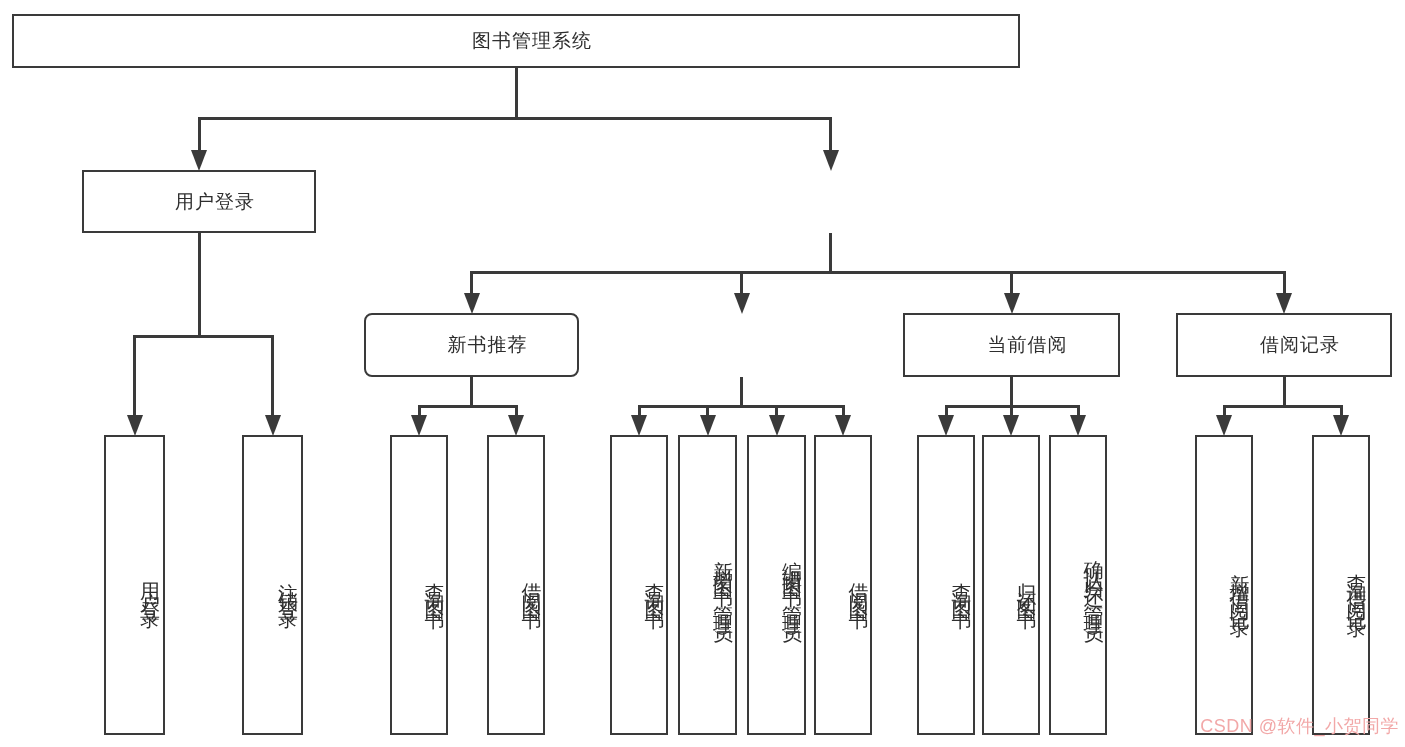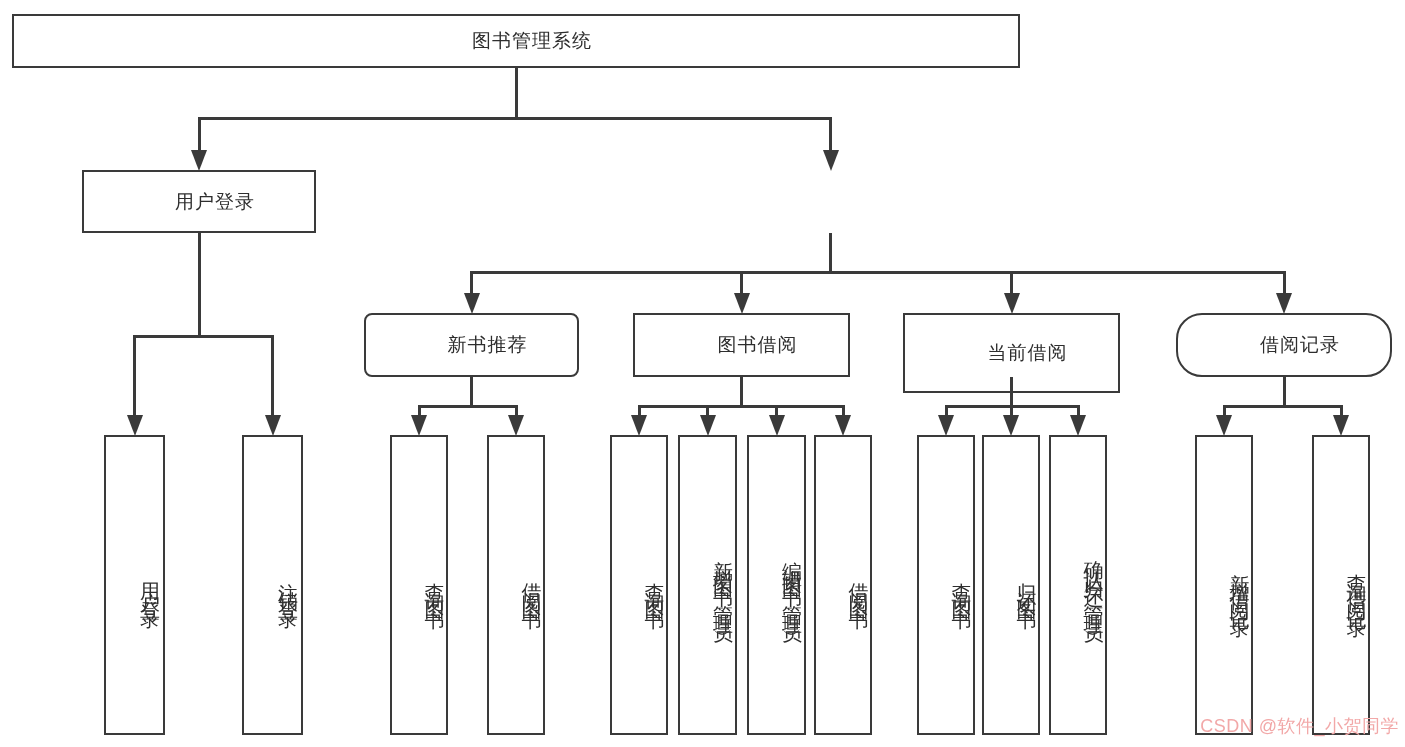--- a/index.html
+++ b/index.html
@@ -73,27 +73,24 @@
   <div class="watermark">CSDN @软件_小贺同学</div>
 <div class="node" style="left: 12px; top: 14px; width: 1008px; height: 54px;">
       <span class="htext">图书管理系统</span>
     </div>
     <div class="node" style="left: 82px; top: 170px; width: 234px; height: 63px;">
       <span class="htext">用户登录</span>
     </div>
     <div class="node" style="left: 364px; top: 313px; width: 215px; height: 64px; border-radius: 8px;">
       <span class="htext">新书推荐</span>
     </div>
-    <div class="node" style="left: 633px; top: 313px; width: 217px; height: 64px;">
-      <span class="htext">图书借阅</span>
-    </div>
-    <div class="node" style="left: 903px; top: 313px; width: 217px; height: 80px;">
+    <div class="node" style="left: 903px; top: 313px; width: 217px; height: 64px;">
       <span class="htext">当前借阅</span>
     </div>
-    <div class="node" style="left: 1176px; top: 313px; width: 216px; height: 64px; border-radius: 26px;">
+    <div class="node" style="left: 1176px; top: 313px; width: 216px; height: 64px;">
       <span class="htext">借阅记录</span>
     </div>
     <div class="node" style="left: 104px; top: 435px; width: 61px; height: 300px;">
       <span class="vtext">用户登录</span>
     </div>
     <div class="node" style="left: 242px; top: 435px; width: 61px; height: 300px;">
       <span class="vtext">注销登录</span>
     </div>
     <div class="node" style="left: 390px; top: 435px; width: 58px; height: 300px;">
       <span class="vtext">查询图书</span>

